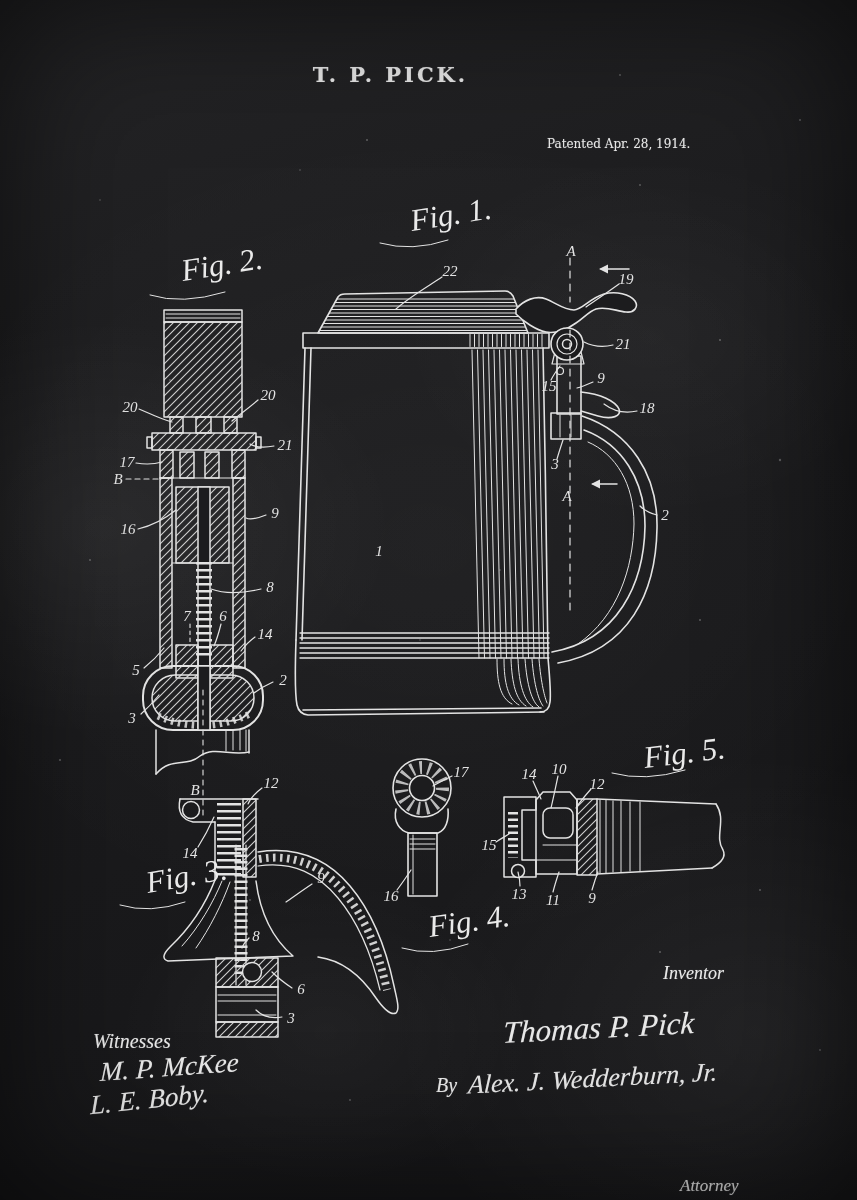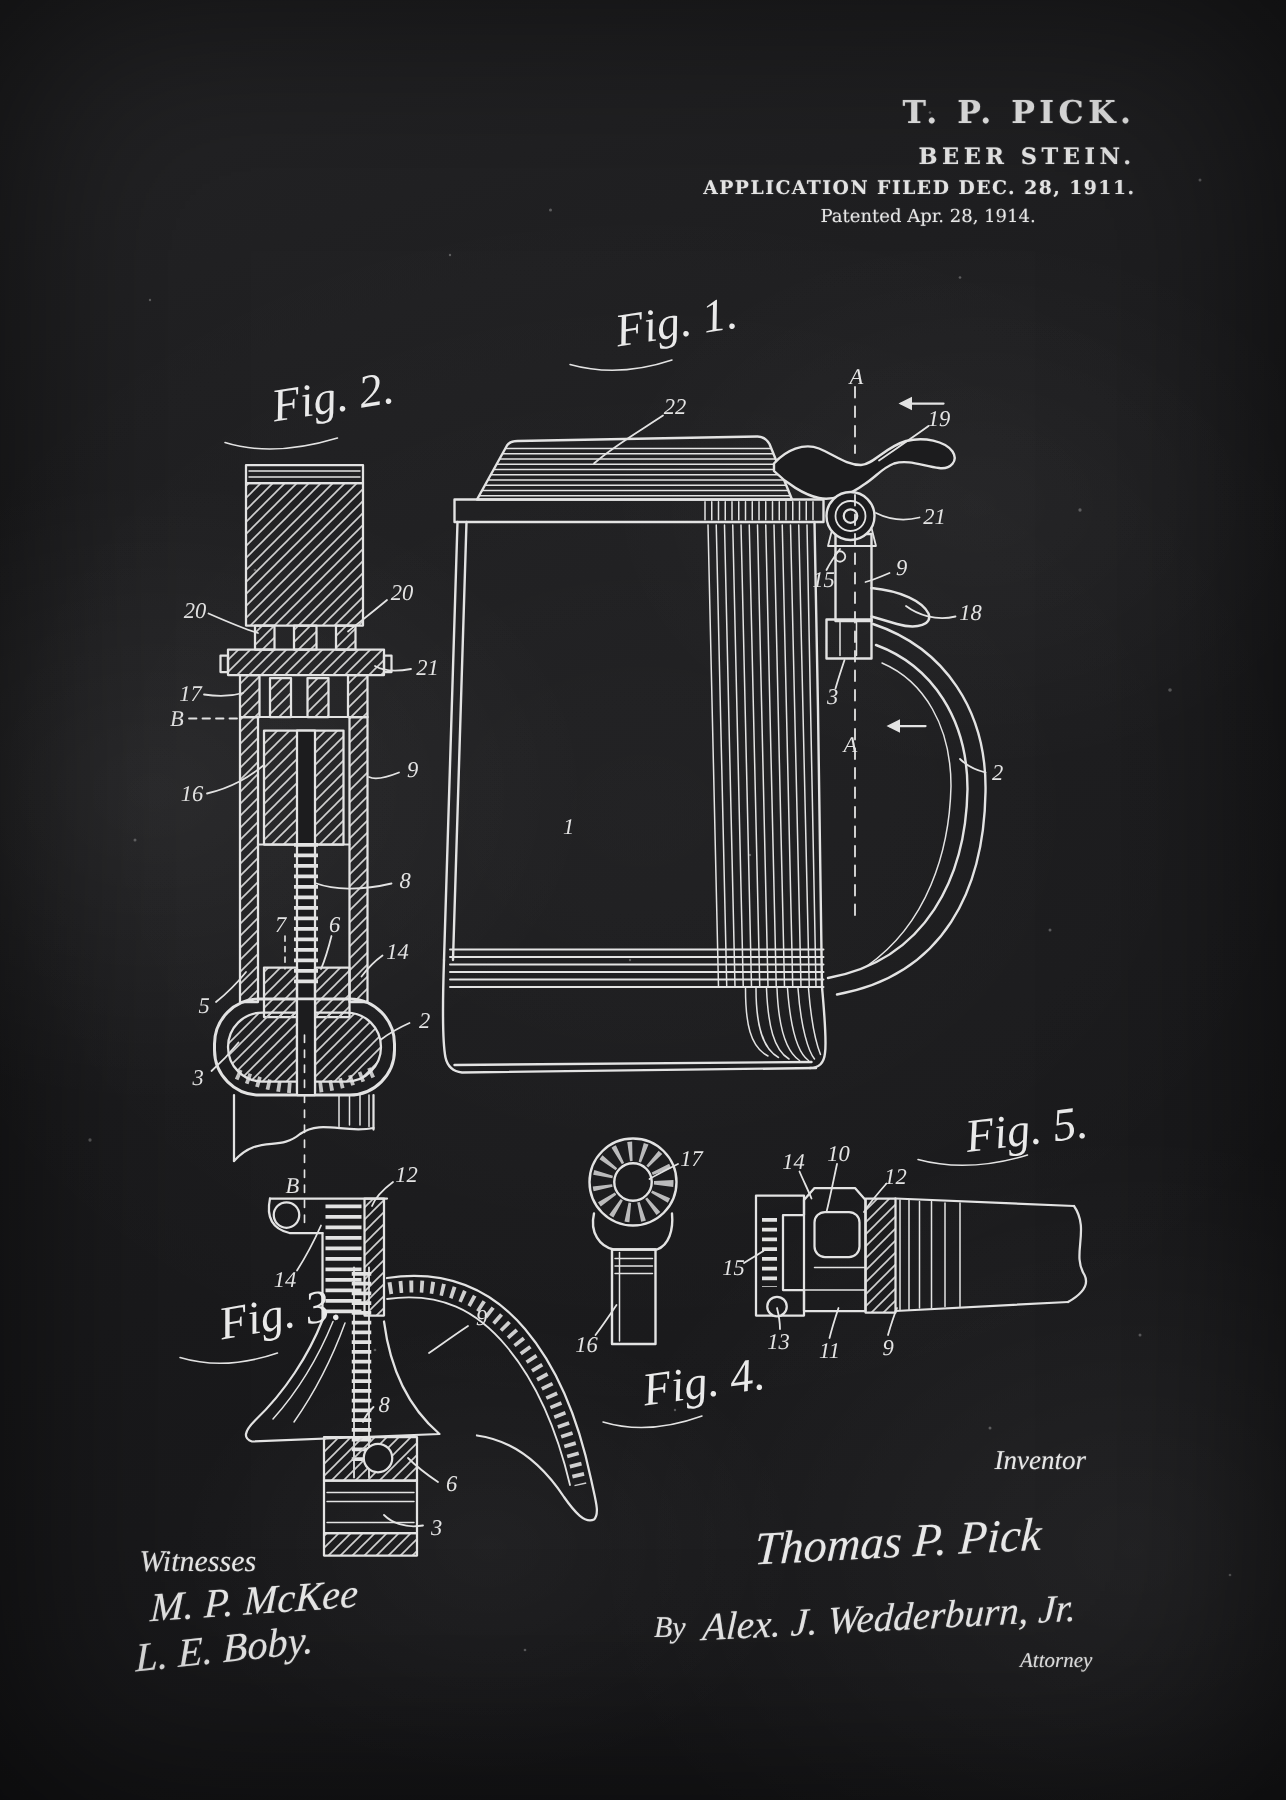--- a/index.html
+++ b/index.html
@@ -10,39 +10,37 @@
       radial-gradient(520px 400px at 88% 86%, rgba(255,255,255,.05), transparent 70%),
       radial-gradient(360px 260px at 76% 28%, rgba(255,255,255,.035), transparent 70%),
       radial-gradient(300px 220px at 38% 86%, rgba(255,255,255,.04), transparent 70%),
       radial-gradient(900px 700px at 50% 45%, rgba(255,255,255,.03), transparent 60%),
       linear-gradient(160deg,#242426 0%,#1c1c1e 40%,#161618 100%);
     font-family:"DejaVu Serif",serif;color:#e8e8e8;
   }
   .board::after{content:"";position:absolute;inset:0;pointer-events:none;
     box-shadow:inset 0 0 140px rgba(0,0,0,.65);}
   .txt{position:absolute;white-space:nowrap;text-shadow:0 0 1px rgba(255,255,255,.35);}
-  .center{left:0;width:757px;text-align:right;}
+  .center{left:12px;width:757px;text-align:center;}
   .hdr-name{top:62px;font-size:21px;font-weight:bold;letter-spacing:3px;}
   .hdr-title{top:95px;font-size:15px;font-weight:bold;letter-spacing:3px;}
   .hdr-app{top:117px;font-size:12.5px;font-weight:bold;letter-spacing:1px;}
   .pat-num{left:116px;top:136px;font-size:27px;font-weight:bold;letter-spacing:1px;}
   .pat-date{left:547px;top:137px;font-size:12px;}
   .script{font-family:"Liberation Serif",serif;font-style:italic;}
   svg.art{position:absolute;left:0;top:0;}
   .co{font:italic 15px "Liberation Serif",serif;fill:#e4e4e4;stroke:none;}
   .fig{font:italic 31px "Liberation Serif",serif;fill:#eaeaea;stroke:none;}
 </style>
 </head>
 <body>
 
 <div class="board">
 
   <div class="txt center hdr-name">T. P. PICK.</div>
-  <div class="txt center hdr-title">BEER STEIN.</div>
-  <div class="txt center hdr-app">APPLICATION FILED DEC. 28, 1911.</div>
   <div class="txt pat-date">Patented Apr. 28, 1914.</div>
 
   <svg class="art" width="857" height="1200" viewBox="0 0 857 1200">
     <defs>
       <pattern id="hA" width="8" height="8" patternUnits="userSpaceOnUse">
         <path d="M-2,2 l4,-4 M0,8 l8,-8 M6,10 l4,-4" stroke="#cfcfcf" stroke-width="1.1" fill="none"></path>
       </pattern>
       <clipPath id="lidclip">
         <path d="M318,333 L338,297 Q340,294 345,294 L505,291 Q510,291 513,296 L528,333 Z"></path>
       </clipPath>
@@ -337,15 +335,15 @@
     </g>
   </svg>
 
   <div class="txt script" style="left:93px;top:1030px;font-size:20px;font-style:italic;">Witnesses</div>
   <div class="txt script" style="left:100px;top:1052px;font-size:27px;transform:rotate(-4deg) skewX(-6deg);">M. P. McKee</div>
   <div class="txt script" style="left:90px;top:1084px;font-size:27px;transform:rotate(-6deg) skewX(-6deg);">L. E. Boby.</div>
   <div class="txt script" style="left:663px;top:963px;font-size:18px;">Inventor</div>
   <div class="txt script" style="left:503px;top:1010px;font-size:31px;transform:rotate(-3deg) skewX(-6deg);">Thomas P. Pick</div>
   <div class="txt script" style="left:436px;top:1074px;font-size:20px;">By</div>
   <div class="txt script" style="left:468px;top:1064px;font-size:26px;transform:rotate(-3deg) skewX(-6deg);">Alex. J. Wedderburn, Jr.</div>
-  <div class="txt script" style="left:680px;top:1100px;font-size:14px;">Attorney</div>
+  <div class="txt script" style="left:680px;top:1176px;font-size:17px;">Attorney</div>
 
 </div>
 
 </body></html>

